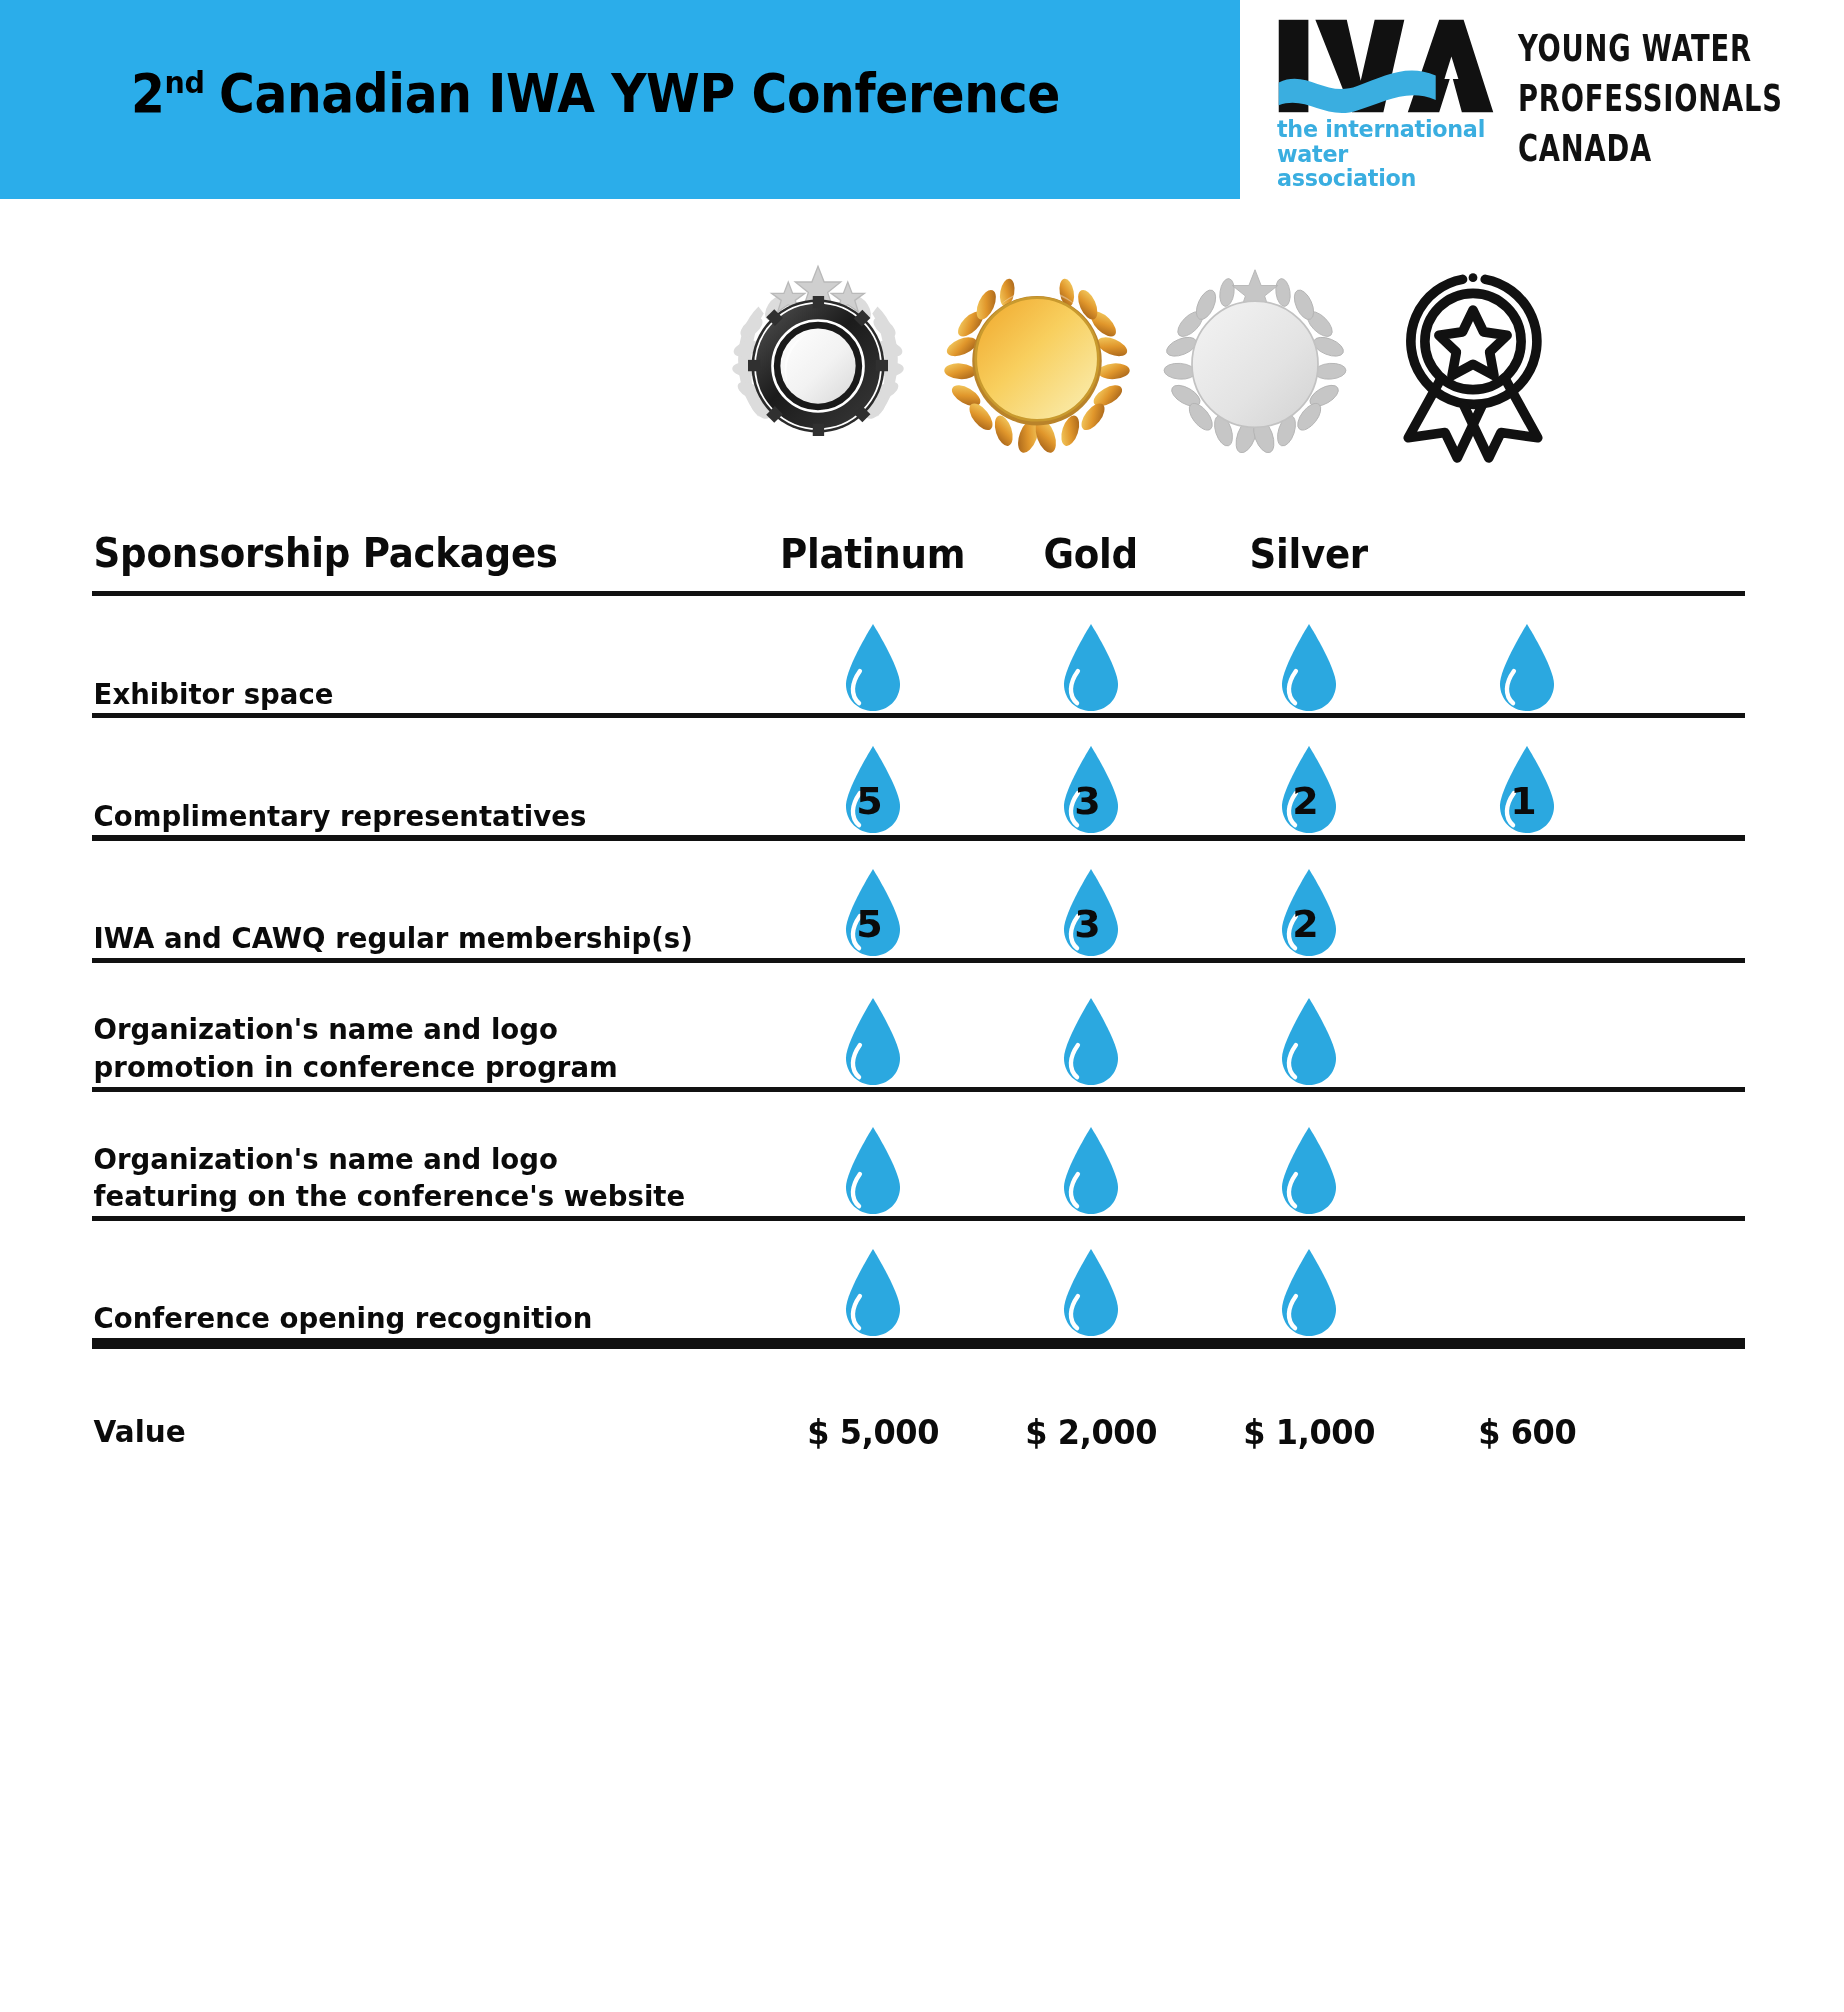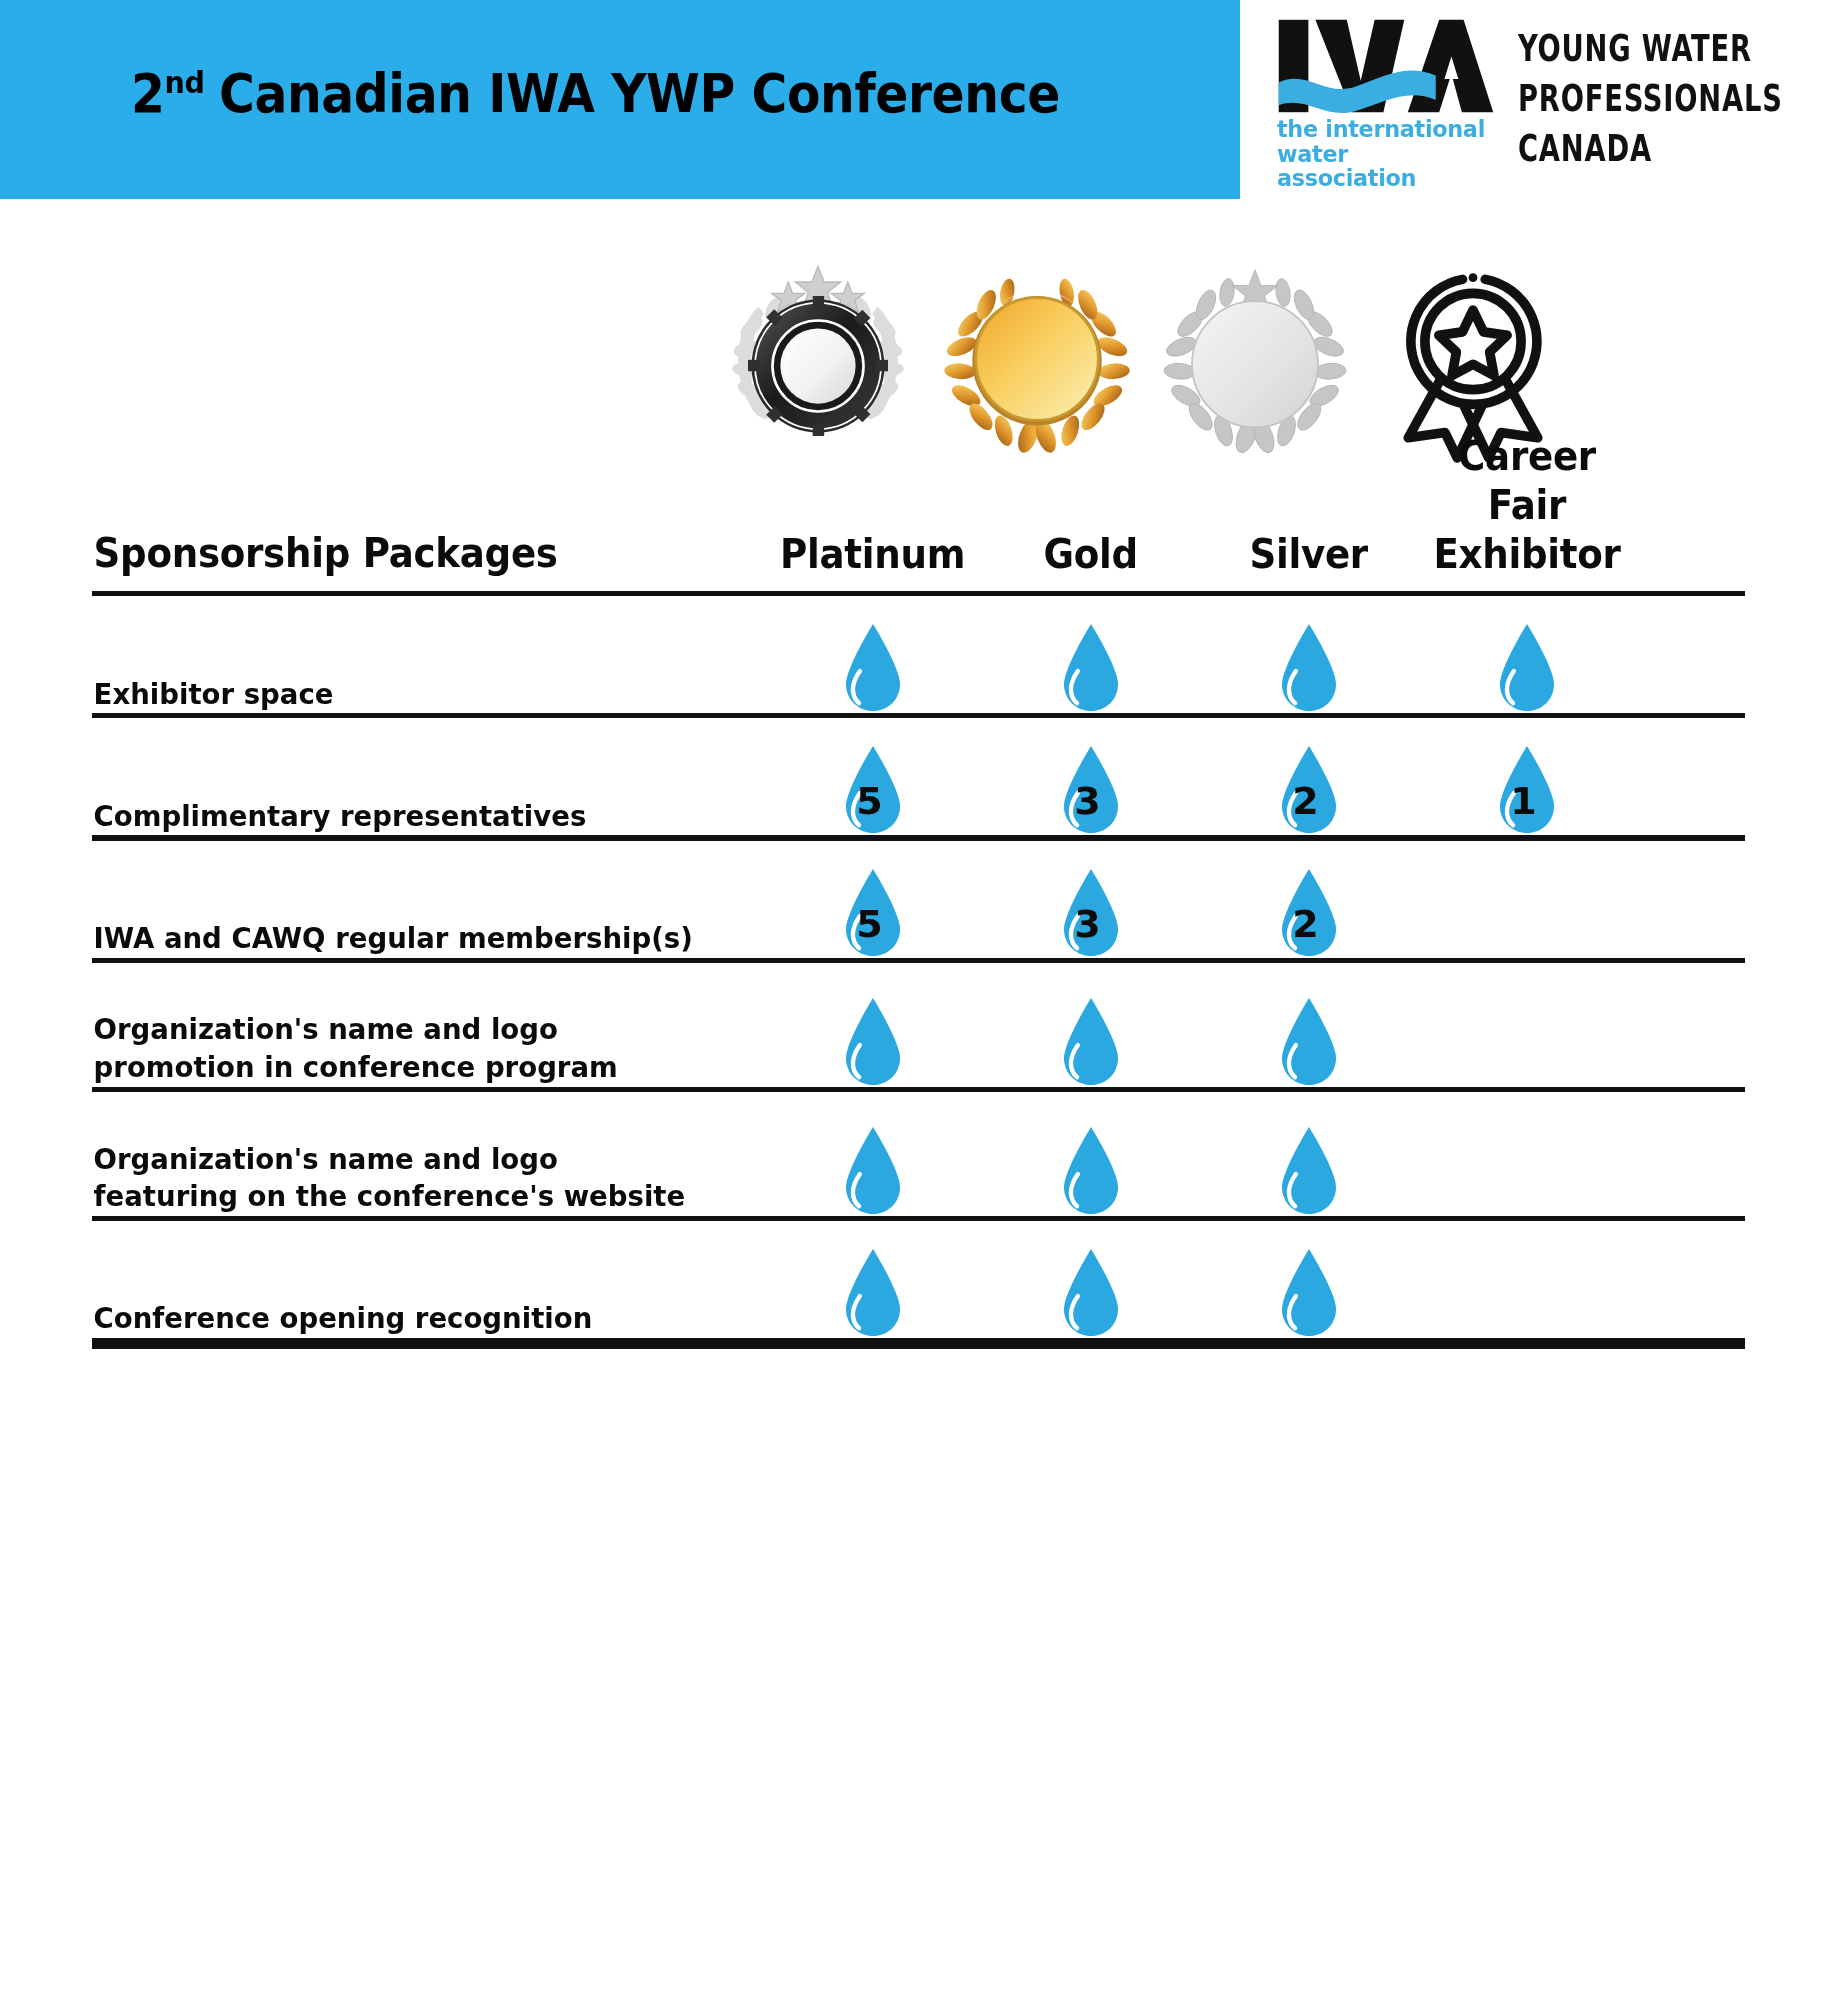--- a/index.html
+++ b/index.html
@@ -330,23 +330,20 @@
     <div class="label">Sponsorship Packages</div>
     <div class="cell first">
       <div class="col-head">Platinum</div>
     </div>
     <div class="cell">
       <div class="col-head">Gold</div>
     </div>
     <div class="cell">
       <div class="col-head">Silver</div>
     </div>
-    <div class="cell">
-      <div class="col-head">Career Fair Exhibitor</div>
-    </div>
   </div>
 
   <div id="rows-host">
       <div class="rule"></div>
       <div class="row feat-row">
         <div class="label">Exhibitor space</div>
         <div class="cell first">
           <div class="drop ">
             <svg viewBox="0 0 78 104" xmlns="http://www.w3.org/2000/svg">
               <path d="M39 2 C39 2 70 52 70 71 C70 89 56 102 39 102 C22 102 8 89 8 71 C8 52 39 2 39 2 Z" fill="#2BA8E0"></path>
@@ -535,15 +532,30 @@
               <path d="M23 93 C13 84 14 70 24 56" fill="none" stroke="#ffffff" stroke-width="5" stroke-linecap="round"></path>
             </svg>
           </div>
         </div>
         <div class="cell"></div>
       </div>
       <div class="rule"></div>
     </div>
 
   <div class="rule"></div>
+  <div class="row" id="value-row">
+    <div class="label">Value</div>
+    <div class="cell first">
+      <div class="price">$ 5,000</div>
+    </div>
+    <div class="cell">
+      <div class="price">$ 2,000</div>
+    </div>
+    <div class="cell">
+      <div class="price">$ 1,000</div>
+    </div>
+    <div class="cell">
+      <div class="price">$ 600</div>
+    </div>
+  </div>
 
 </div>
 
 
 </body></html>

